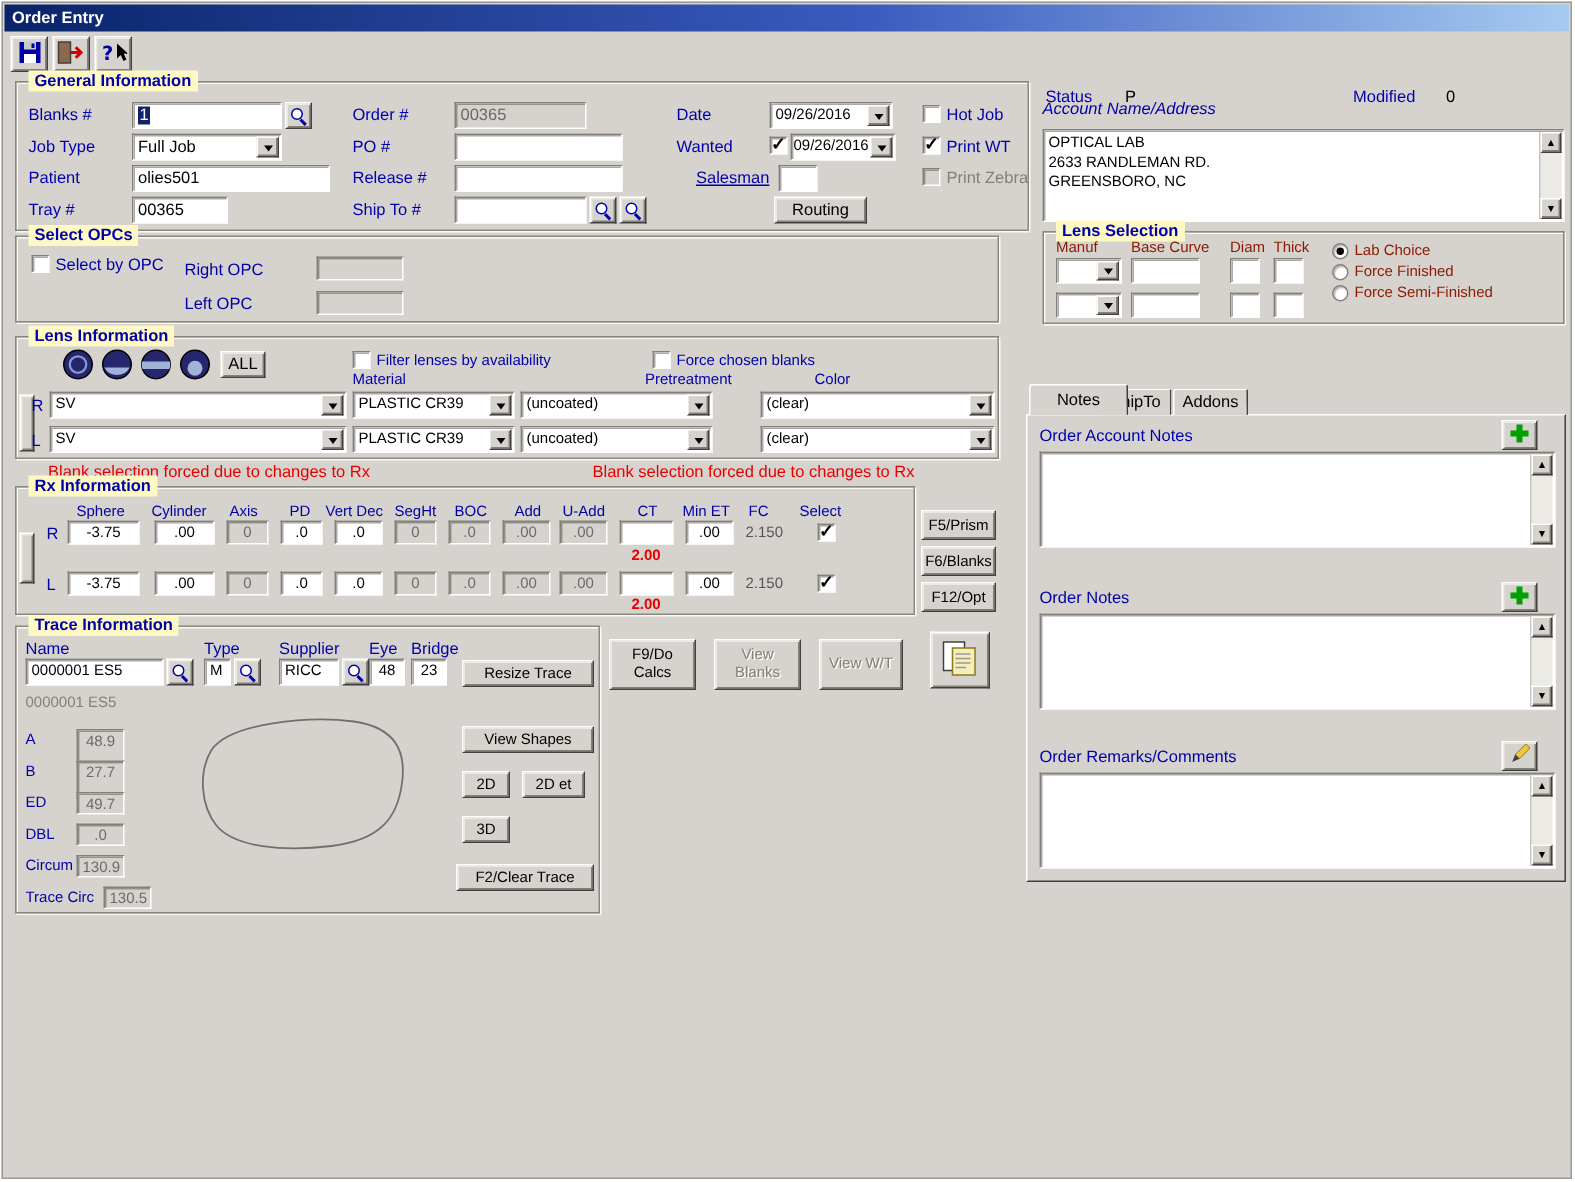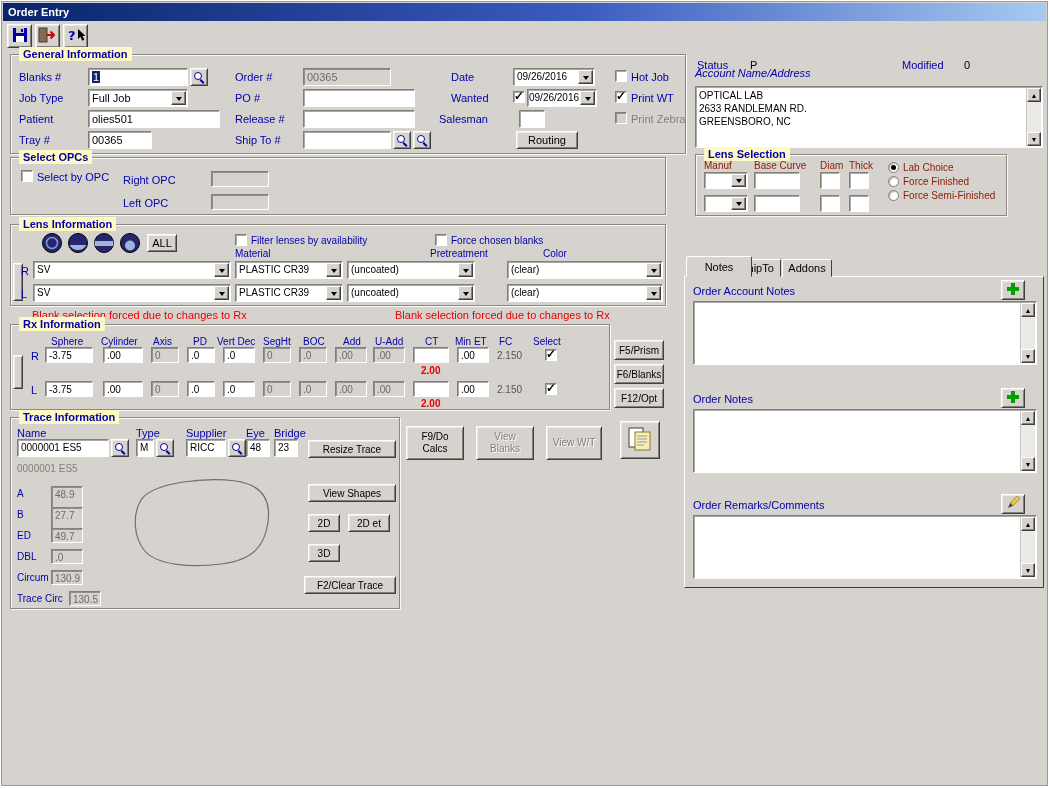--- a/index.html
+++ b/index.html
@@ -13,21 +13,21 @@
   .wrap{white-space:normal;line-height:12px;text-align:center;padding:0 2px;}
   .gb{position:absolute;border:1px solid #8a887f;box-shadow:1px 1px 0 rgba(255,255,255,.85),inset 1px 1px 0 rgba(255,255,255,.85);}
   .gbt{position:absolute;top:-8px;left:8px;background:#fef9c3;padding:0 4px;font-size:11px;font-weight:bold;color:#0000A8;white-space:nowrap;line-height:14px;}
   .lbl{position:absolute;font-size:11px;color:#0000A8;white-space:nowrap;}
   .lbl10{font-size:10px;}
   .mlbl{color:#8B1A00;}
   .blk{color:#000;}
   .gry{color:#848078;}
   .fld{position:absolute;height:18px;background:#fff;border:1px solid;border-color:#848078 #fff #fff #848078;box-shadow:inset 1px 1px 0 rgba(64,64,64,.45);font-size:11px;color:#000;padding:2px 3px 0 3px;overflow:hidden;white-space:nowrap;}
   .dfld{background:#D6D3CE;color:#6b6b6b;}
-  .num{text-align:left;}
+  .num{text-align:center;}
   .combo{padding-right:16px;}
   .da{position:absolute;top:1px;right:1px;bottom:1px;width:15px;background:#D6D3CE;border:1px solid;border-color:#fff #404040 #404040 #fff;box-shadow:inset -1px -1px 0 #848078;display:flex;align-items:center;justify-content:center;}
   .da::after{content:"";width:0;height:0;border:3px solid transparent;border-top:4px solid #000;margin-top:4px;}
   .cb{position:absolute;width:12px;height:12px;background:#fff;border:1px solid;border-color:#848078 #fff #fff #848078;box-shadow:inset 1px 1px 0 rgba(64,64,64,.45);}
   .cb.checked::after{content:"✓";position:absolute;top:-3px;left:0;font-size:12px;font-weight:bold;color:#000;}
   .cb.dis{background:#D6D3CE;}
   .rad{position:absolute;width:11px;height:11px;border-radius:50%;background:#fff;border:1px solid #848078;box-shadow:inset 1px 1px 1px rgba(64,64,64,.4);}
   .rad.sel::after{content:"";position:absolute;top:2px;left:2px;width:5px;height:5px;border-radius:50%;background:#000;}
   .warn{position:absolute;font-size:11px;color:#E80000;white-space:nowrap;}
   .warn10{font-size:10px;font-weight:bold;}
@@ -110,21 +110,21 @@
 
     <span class="cb checked" style="left:604px;top:36px;"></span>
     <span class="lbl" style="left:620px;top:37px;">Print WT</span>
 
     <span class="lbl" style="left:8px;top:58px;">Patient</span>
     <div class="fld" style="left:77px;top:55px;width:132px;"><span>olies501</span></div>
 
     <span class="lbl" style="left:224px;top:58px;">Release #</span>
     <div class="fld" style="left:292px;top:55px;width:112px;"><span></span></div>
 
-    <span class="lbl" style="left:428px;top:58px;">Salesman</span>
+    <span class="lbl" style="left:453px;top:58px;text-decoration:underline;">Salesman</span>
     <div class="fld" style="left:508px;top:55px;width:26px;"><span></span></div>
 
     <span class="cb dis" style="left:604px;top:57px;"></span>
     <span class="lbl gry" style="left:620px;top:58px;">Print Zebra</span>
 
     <span class="lbl" style="left:8px;top:79px;">Tray #</span>
     <div class="fld" style="left:77px;top:76px;width:64px;"><span>00365</span></div>
 
     <span class="lbl" style="left:224px;top:79px;">Ship To #</span>
     <div class="fld" style="left:292px;top:76px;width:88px;"><span></span></div>
@@ -149,21 +149,21 @@
       <div class="addrline">OPTICAL LAB</div>
       <div class="addrline">2633 RANDLEMAN RD.</div>
       <div class="addrline">GREENSBORO, NC</div>
     </div>
     <div class="vsb">
         <div class="sbb up"></div>
         <div class="sbb dn"></div>
       </div>
   </div>
 
-  <div class="gb" style="left:693px;top:152px;width:312px;height:62px;">
+  <div class="gb" style="left:693px;top:152px;width:348px;height:62px;">
     <div class="gbt">Lens Selection</div>
     <span class="lbl lbl10 mlbl" style="left:8px;top:5px;">Manuf</span>
     <span class="lbl lbl10 mlbl" style="left:58px;top:5px;">Base Curve</span>
     <span class="lbl lbl10 mlbl" style="left:124px;top:5px;">Diam</span>
     <span class="lbl lbl10 mlbl" style="left:153px;top:5px;">Thick</span>
 
     <div class="fld combo" style="left:8px;top:17px;width:44px;height:17px;"><span></span><span class="da"></span></div>
     <div class="fld" style="left:58px;top:17px;width:46px;height:17px;"></div>
     <div class="fld" style="left:124px;top:17px;width:20px;height:17px;"></div>
     <div class="fld" style="left:153px;top:17px;width:20px;height:17px;"></div>

